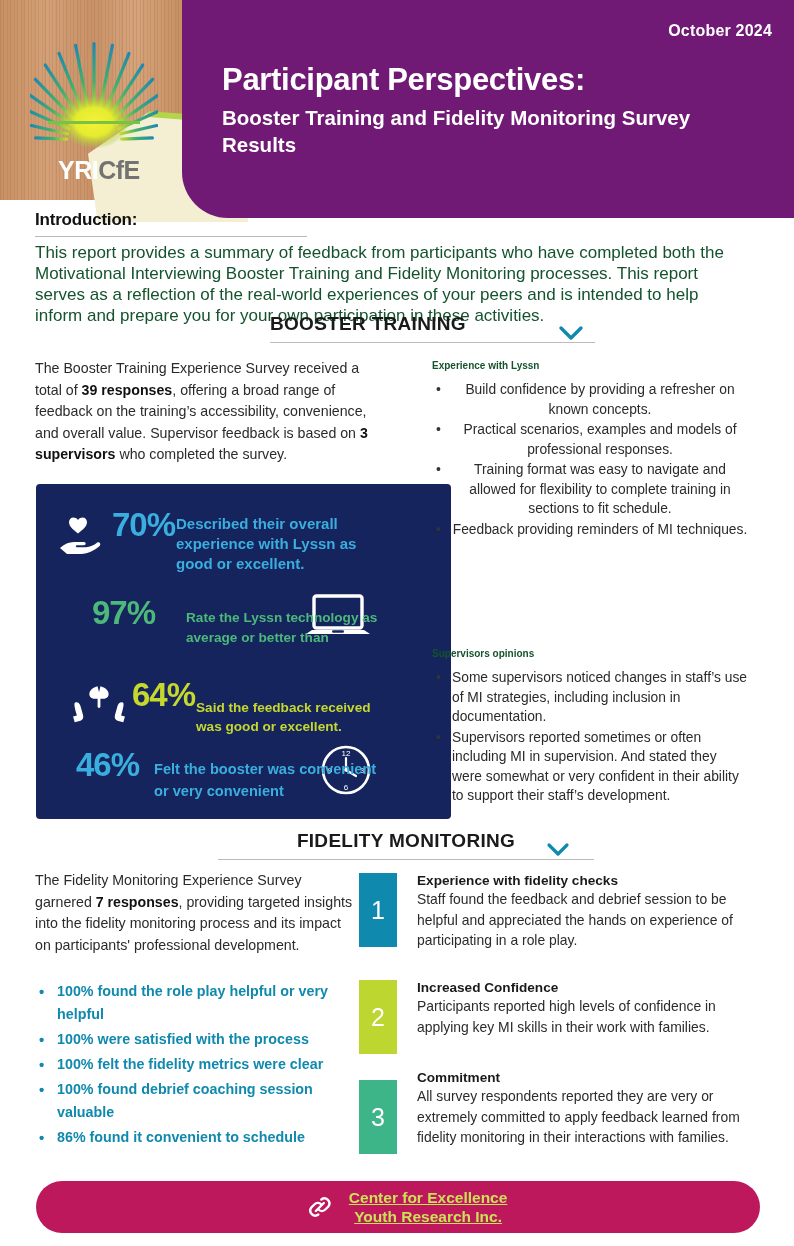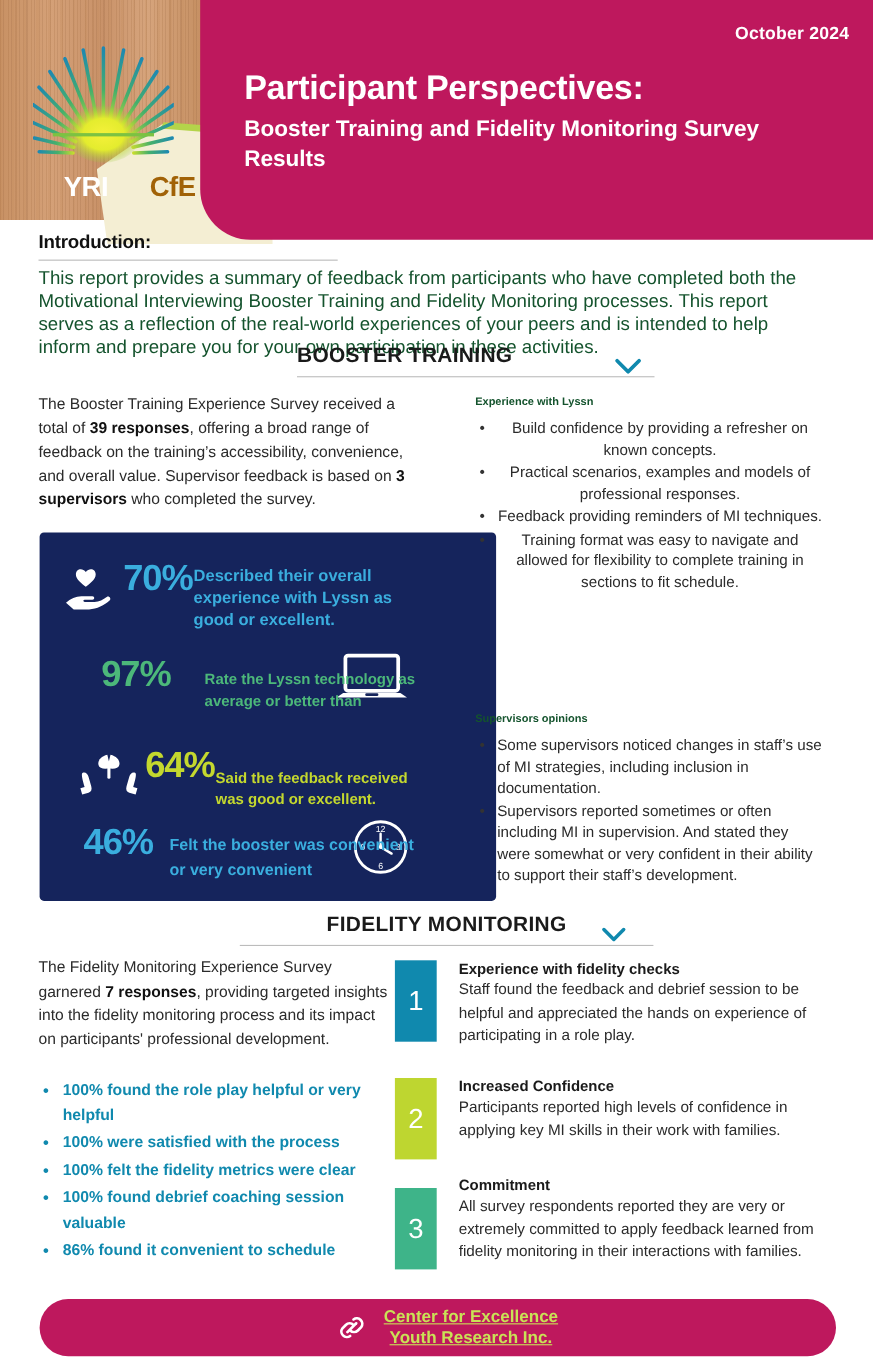--- a/index.html
+++ b/index.html
@@ -33,21 +33,21 @@
     clip-path: polygon(38% 0%, 100% 16%, 100% 100%, 6% 100%, 0% 38%);
   }
   .cream-edge {
     position: absolute; left: 88px; top: 108px; width: 160px; height: 40px;
     background: #b4d44a;
     clip-path: polygon(38% 8%, 100% 26%, 100% 42%, 36% 22%);
   }
 
   .teal-panel {
     position: absolute; left: 182px; top: 0; width: 612px; height: 218px;
-    background: #be185d;
+    background: #701a75;
     border-bottom-left-radius: 46px;
     border-bottom-right-radius: 0px;
   }
   .date-label {
     position: absolute; right: 22px; top: 22px;
     color: #ffffff; font-size: 16px; font-weight: bold; letter-spacing: .2px;
   }
   .title-main {
     position: absolute; left: 40px; top: 62px;
     color: #ffffff; font-size: 31px; font-weight: bold; letter-spacing: -0.3px;
@@ -57,21 +57,21 @@
     color: #ffffff; font-size: 20.5px; font-weight: bold; line-height: 27px;
   }
 
   
   .logo { position: absolute; left: 30px; top: 32px; width: 128px; height: 130px; }
   .logo-word {
     position: absolute; left: 28px; top: 126px;
     font-size: 25px; font-weight: bold; letter-spacing: -0.5px; line-height: 1;
   }
   .logo-word .w { color: #ffffff; }
-  .logo-word .c { color: #a16207; padding-left: 38px; }
+  .logo-word .c { color: #737373; }
 
   
   .sheet { position: absolute; left: 0; top: 218px; width: 794px; }
 
   .intro-title {
     position: absolute; left: 35px; top: -8px;
     font-size: 17px; font-weight: bold; color: #111; letter-spacing: -0.2px;
   }
   .intro-rule {
     position: absolute; left: 35px; top: 18px; width: 272px; height: 1px;
@@ -274,22 +274,22 @@
       </svg>
       <span class="pct" style="position:absolute; left:22px; top:0; font-size:33px; color:#3aaede;">46%</span>
       <div class="stattxt" style="position:absolute; left:100px; top:12px; width:236px; font-size:14.6px; line-height:22px; color:#3aaede;">Felt the booster was convenient or very convenient</div>
     </div>
   </div>
 
   <div class="rcol-head" style="left:432px; top:142px;">Experience with Lyssn</div>
   <ul class="rlist" style="left:432px; top:162px; width:316px;text-align:center;">
     <li>Build confidence by providing a refresher on known concepts.</li>
     <li>Practical scenarios, examples and models of professional responses.</li>
+    <li>Training format was easy to navigate and allowed for flexibility to complete training in sections to fit schedule.</li>
     <li>Feedback providing reminders of MI techniques.</li>
-    <li>Training format was easy to navigate and allowed for flexibility to complete training in sections to fit schedule.</li>
   </ul>
 
   <div class="rcol-head" style="left:432px; top:430px;">Supervisors opinions</div>
   <ul class="rlist" style="left:432px; top:450px; width:316px;">
     <li>Some supervisors noticed changes in staff’s use of MI strategies, including inclusion in documentation.</li>
     <li>Supervisors reported sometimes or often including MI in supervision. And stated they were somewhat or very confident in their ability to support their staff’s development.</li>
   </ul>
 
   <div class="sec-head" style="left:218px; top:612px; width:376px;">
     <div class="txt" style="text-align:center;">FIDELITY MONITORING</div>

